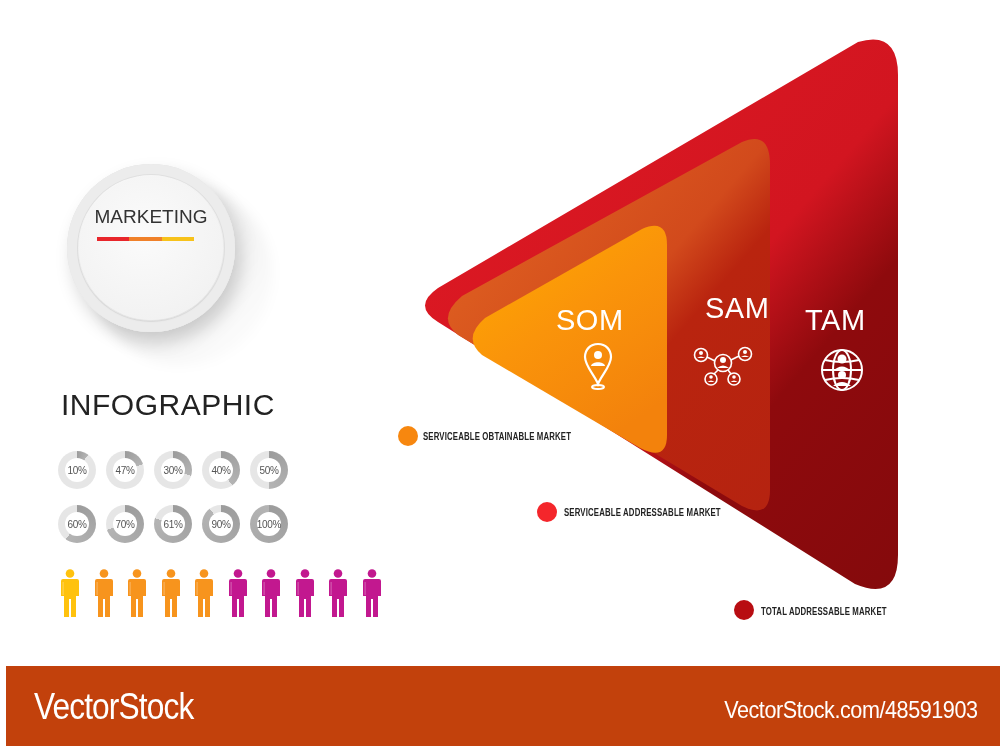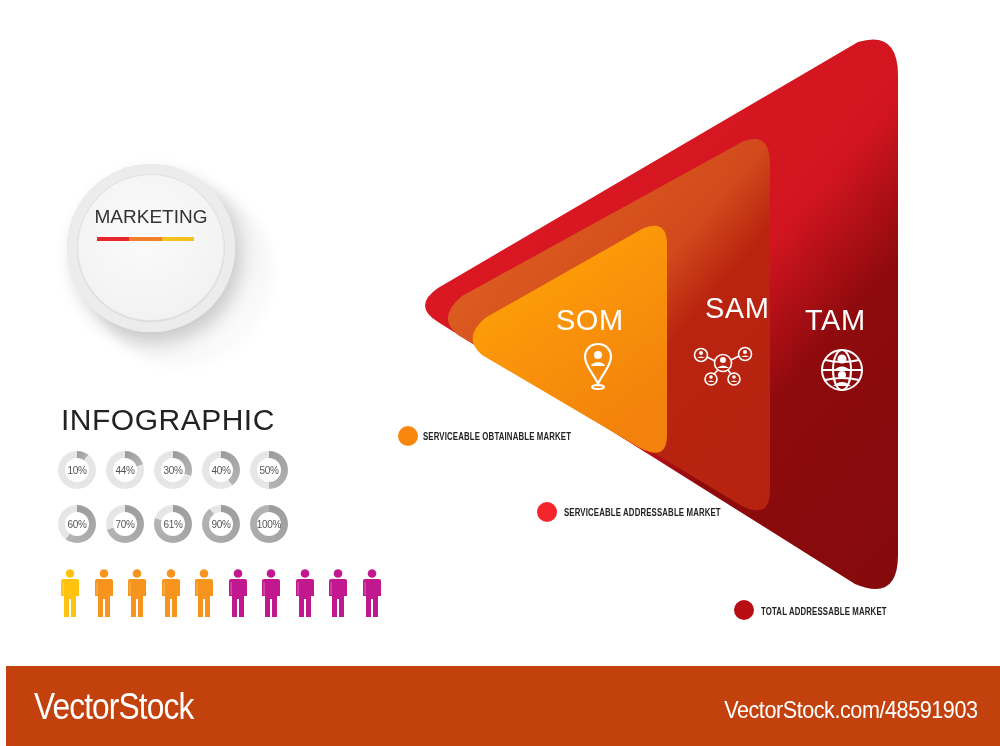--- a/index.html
+++ b/index.html
@@ -37,21 +37,20 @@
     }
     .badge-bar span { flex: 1; height: 4px; }
     .badge-bottom {
       position: absolute; left: 0; width: 168px; top: 84px; text-align: center;
       font-size: 21px; color: #222; letter-spacing: 0.5px; font-weight: normal;
     }
 
     .infographic-title {
       position: absolute; left: 61px; top: 388px; font-size: 30px; color: #222;
       letter-spacing: 0.5px;
-      margin-top: 15px;
     }
 
     
     .donuts { position: absolute; left: 58px; top: 451px; width: 240px; }
     .donut {
       position: absolute; width: 38px; height: 38px; border-radius: 50%;
     }
     .donut-hole {
       position: absolute; left: 7px; top: 7px; width: 24px; height: 24px; border-radius: 50%;
       background: #ffffff; display: flex; align-items: center; justify-content: center;
@@ -107,21 +106,21 @@
     </div>
   </div>
 
   <div class="infographic-title">INFOGRAPHIC</div>
 
   <div class="donuts" id="donuts">
       <div class="donut" style="left: 0px; top: 0px; background: conic-gradient(rgb(156, 156, 156) 0deg, rgb(180, 180, 180) 36deg, rgb(230, 230, 230) 36deg, rgb(230, 230, 230) 360deg);">
         <div class="donut-hole">10%</div>
       </div>
       <div class="donut" style="left: 48px; top: 0px; background: conic-gradient(rgb(156, 156, 156) 0deg, rgb(180, 180, 180) 72deg, rgb(230, 230, 230) 72deg, rgb(230, 230, 230) 360deg);">
-        <div class="donut-hole">44%</div>
+        <div class="donut-hole">47%</div>
       </div>
       <div class="donut" style="left: 96px; top: 0px; background: conic-gradient(rgb(156, 156, 156) 0deg, rgb(180, 180, 180) 108deg, rgb(230, 230, 230) 108deg, rgb(230, 230, 230) 360deg);">
         <div class="donut-hole">30%</div>
       </div>
       <div class="donut" style="left: 144px; top: 0px; background: conic-gradient(rgb(156, 156, 156) 0deg, rgb(180, 180, 180) 144deg, rgb(230, 230, 230) 144deg, rgb(230, 230, 230) 360deg);">
         <div class="donut-hole">40%</div>
       </div>
       <div class="donut" style="left: 192px; top: 0px; background: conic-gradient(rgb(156, 156, 156) 0deg, rgb(180, 180, 180) 180deg, rgb(230, 230, 230) 180deg, rgb(230, 230, 230) 360deg); text-align: center;">
         <div class="donut-hole">50%</div>
       </div>

